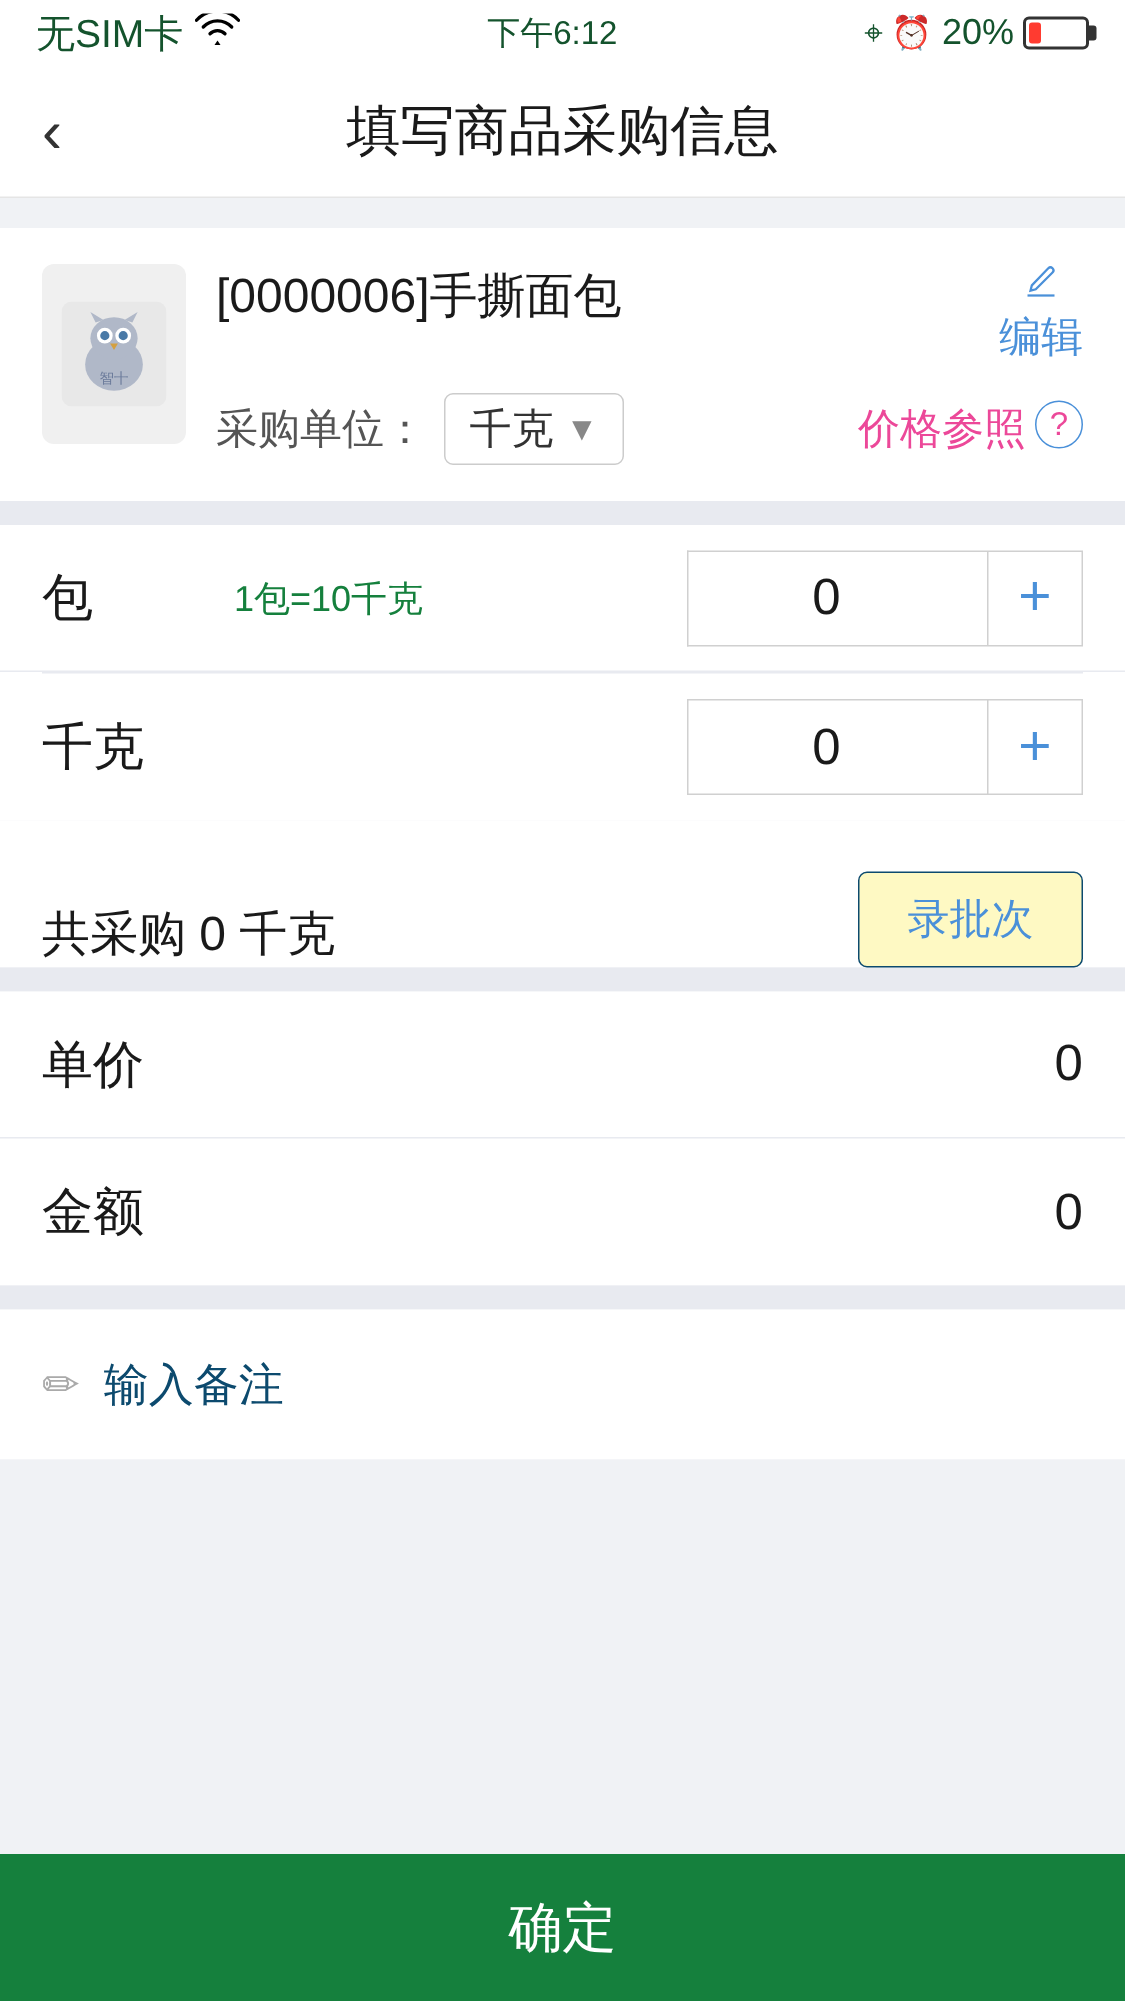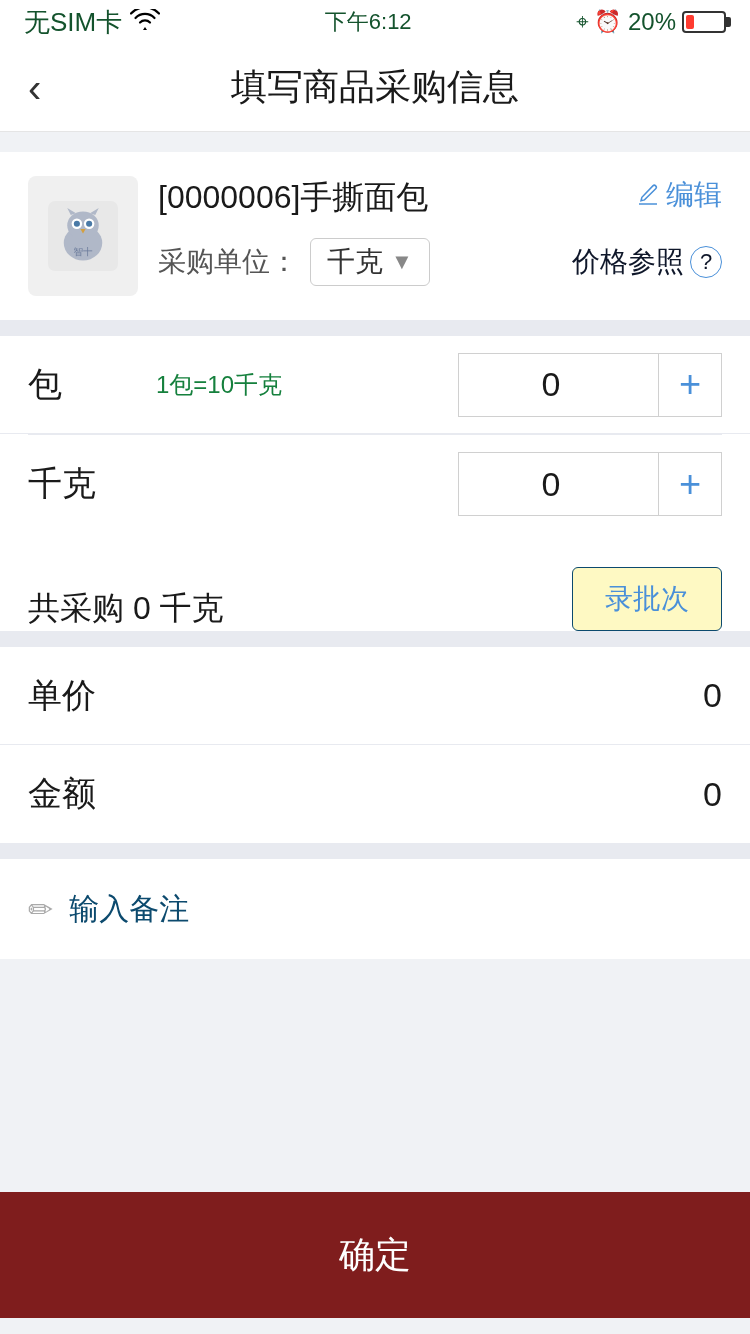--- a/index.html
+++ b/index.html
@@ -79,21 +79,21 @@
     
     .product-card {
       background: #fff;
       margin-top: 20px;
       padding: 24px 28px;
       display: flex;
       align-items: flex-start;
       gap: 20px;
     }
     .product-thumb {
-      width: 110px;
+      width: 96px;
       height: 120px;
       background: #f0f0f0;
       border-radius: 8px;
       display: flex;
       align-items: center;
       justify-content: center;
       flex-shrink: 0;
       overflow: hidden;
     }
     .product-thumb svg { width: 70px; height: 70px; }
@@ -105,20 +105,21 @@
       margin-bottom: 18px;
     }
     .product-name { font-size: 32px; color: #1a1a1a; font-weight: 400; }
     .edit-btn {
       font-size: 26px;
       color: #4a90d9;
       display: flex;
       align-items: center;
       gap: 6px;
       white-space: nowrap;
+      flex-direction: column;
     }
     .product-unit-row {
       display: flex;
       align-items: center;
       justify-content: space-between;
     }
     .unit-label { font-size: 28px; color: #555; }
     .unit-select {
       border: 1px solid #ccc;
       border-radius: 6px;
@@ -126,23 +127,23 @@
       font-size: 28px;
       color: #333;
       display: flex;
       align-items: center;
       gap: 8px;
       margin-left: 12px;
       background: #fff;
     }
     .price-ref {
       font-size: 28px;
-      color: #0f172a;
-      display: flex;
-      align-items: center;
+      color: #ec4899;
+      display: flex;
+      align-items: flex-start;
       gap: 6px;
     }
 
     
     .section-divider {
       height: 16px;
       background: #e8eaf0;
     }
 
     
@@ -245,24 +246,24 @@
     
     .bottom-space {
       flex: 1;
       background: #f0f2f5;
       min-height: 260px;
     }
 
     
     .confirm-bar {
       position: fixed;
-      bottom: 16px;
+      bottom: 0;
       width: 750px;
-      height: 126px;
-      background: #7f1d1d;
+      height: 98px;
+      background: #15803d;
       display: flex;
       align-items: center;
       justify-content: center;
       cursor: pointer;
     }
     .confirm-btn-text {
       font-size: 36px;
       color: #fff;
       font-weight: 500;
     }

